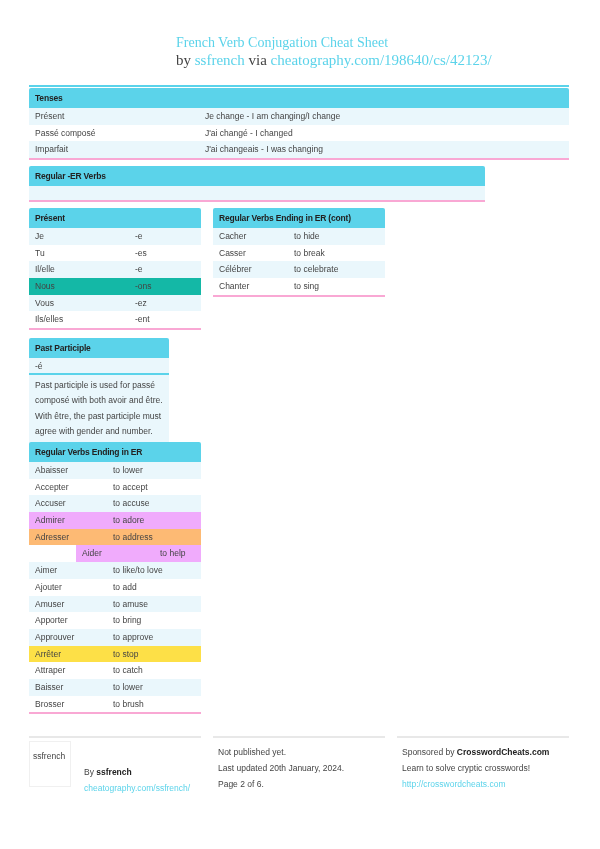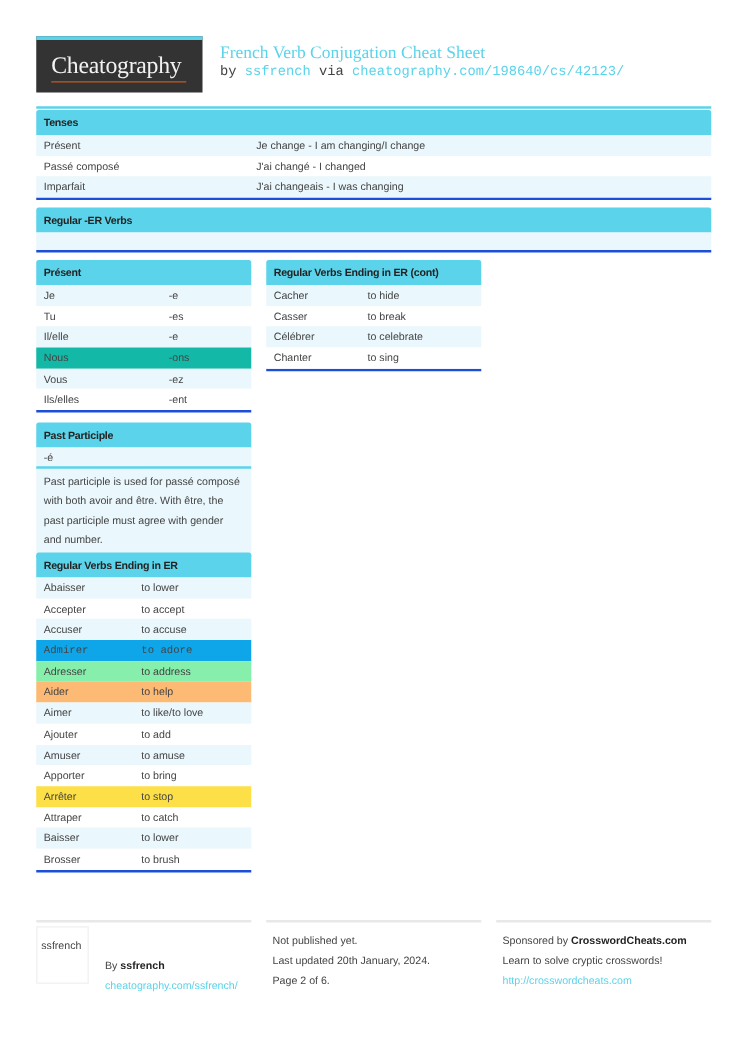--- a/index.html
+++ b/index.html
@@ -4,100 +4,97 @@
 <style>
   * { box-sizing: border-box; margin: 0; padding: 0; }
   html, body { width: 600px; height: 849px; background: #ffffff; overflow: hidden; }
   body { font-family: "Liberation Sans", sans-serif; color: #444; font-size: 8.5px; position: relative; }
 
   .header { position: absolute; left: 29px; top: 29px; width: 540px; height: 45px; }
   .logo { position: absolute; left: 0; top: 0; width: 133px; height: 45px; background: #333333; border-top: 3px solid #5bd3ea; }
   .logo-text { position: absolute; left: 12px; top: 10px; font-family: "Liberation Serif", serif; font-size: 19px; color: #f2f2f2; letter-spacing: -0.2px; }
   .logo-underline { position: absolute; left: 12px; top: 33px; width: 108px; height: 1px; background: #c75a1b; }
   .title { position: absolute; left: 147px; top: 6px; font-family: "Liberation Serif", serif; font-size: 14px; color: #5bd3ea; white-space: nowrap; }
-  .byline { position: absolute; left: 147px; top: 23px; font-family: Liberation Mono, monospace; font-size: 11px; color: #444; white-space: nowrap; }
+  .byline { position: absolute; left: 147px; top: 23px; font-family: Liberation Serif, serif; font-size: 15px; color: #444; white-space: nowrap; }
   .byline .link { color: #5bd3ea; }
   .top-rule { position: absolute; left: 29px; top: 85px; width: 540px; height: 2px; background: #5bd3ea; }
 
-  .box { position: absolute; border-bottom: 2px solid #1d4ed8; }
+  .box { position: absolute; border-bottom: 2px solid #f9a8d4; }
   .box-head { background: #5bd3ea; color: #222; font-weight: bold; font-size: 8.5px; height: 20px; line-height: 20px; padding-left: 6px; border-radius: 2px 2px 0 0; letter-spacing: -0.2px; }
   .row { height: 16.7px; line-height: 16.7px; padding-left: 6px; position: relative; white-space: nowrap; }
   .row:nth-child(even) { background: #eaf7fc; }
   .row:nth-child(odd) { background: #ffffff; }
   .row .c2 { position: absolute; top: 0; }
 
   .footer { position: absolute; top: 736px; }
   .footer-col { position: absolute; top: 0; border-top: 2px solid #e8e8e8; padding-top: 6px; font-size: 8.5px; line-height: 16px; }
   .avatar { position: absolute; left: 0; top: 3px; width: 42px; height: 46px; border: 1px solid #f0f0f0; padding: 6px 0 0 3px; color: #444; }
   .link { color: #5bd3ea; }
   b { color: #222; }
 </style>
 </head>
 <body>
 
 <div class="header">
-  <div class="logo">
-    <span class="logo-text">Cheatography</span>
-    <span class="logo-underline"></span>
-  </div>
   <div class="title">French Verb Conjugation Cheat Sheet</div>
   <div class="byline">
     <span>by</span>
     <span class="link">ssfrench</span>
     <span>via</span>
     <span class="link">cheatography.com/198640/cs/42123/</span>
   </div>
 </div>
 <div class="top-rule"></div>
 
 <div class="box" style="left:29px; top:88px; width:540px;">
   <div class="box-head">Tenses</div>
   <div>
     <div class="row" style="background:#eaf7fc"><span>Présent</span><span class="c2" style="left:176px">Je change - I am changing/I change</span></div>
     <div class="row" style="background:#fff"><span>Passé composé</span><span class="c2" style="left:176px">J'ai changé - I changed</span></div>
     <div class="row" style="background:#eaf7fc"><span>Imparfait</span><span class="c2" style="left:176px">J'ai changeais - I was changing</span></div>
   </div>
 </div>
 
-<div class="box" style="left:29px; top:166px; width:540px;">
+<div class="box" style="left:29px; top:166px; width:456px;">
   <div class="box-head">Regular -ER Verbs</div>
   <div class="row" style="background:#eaf7fc; height:14px;"></div>
 </div>
 
 <div class="box" style="left:29px; top:208px; width:172px;">
   <div class="box-head">Présent</div>
   <div>
     <div class="row" style="background:#eaf7fc"><span>Je</span><span class="c2" style="left:106px">-e</span></div>
     <div class="row" style="background:#fff"><span>Tu</span><span class="c2" style="left:106px">-es</span></div>
     <div class="row" style="background:#eaf7fc"><span>Il/elle</span><span class="c2" style="left:106px">-e</span></div>
     <div class="row" style="background:#14b8a6"><span>Nous</span><span class="c2" style="left:106px">-ons</span></div>
     <div class="row" style="background:#eaf7fc"><span>Vous</span><span class="c2" style="left:106px">-ez</span></div>
     <div class="row" style="background:#fff"><span>Ils/elles</span><span class="c2" style="left:106px">-ent</span></div>
   </div>
 </div>
 
-<div class="box" style="left:29px; top:338px; width:172px; border-bottom:none;">
+<div class="box" style="left:29px; top:338px; width:140px; border-bottom:none;">
   <div class="box-head">Past Participle</div>
   <div class="row" style="background:#eaf7fc; border-bottom:2px solid #5bd3ea;">-é</div>
   <div style="background:#eaf7fc; padding:3px 6px 4px 6px; line-height:15.5px; font-size:8.5px; border-bottom:2px solid #5bd3ea;">Past participle is used for passé composé with both avoir and être. With être, the past participle must agree with gender and number.</div>
 </div>
 
 <div class="box" style="left:29px; top:442px; width:172px;">
   <div class="box-head">Regular Verbs Ending in ER</div>
   <div id="verbs-er-rows">
       <div class="row" style="background: rgb(234, 247, 252);"><span>Abaisser</span><span class="c2" style="left: 84px;">to lower</span></div>
       <div class="row" style="background: rgb(255, 255, 255);"><span>Accepter</span><span class="c2" style="left: 84px;">to accept</span></div>
       <div class="row" style="background: rgb(234, 247, 252);"><span>Accuser</span><span class="c2" style="left: 84px;">to accuse</span></div>
-      <div class="row" style="background: #0ea5e9; font-family: Liberation Mono, monospace;"><span>Admirer</span><span class="c2" style="left: 84px;">to adore</span></div>
-      <div class="row" style="background: #86efac;"><span>Adresser</span><span class="c2" style="left: 84px;">to address</span></div>
-      <div class="row" style="background: #fdba74;"><span>Aider</span><span class="c2" style="left: 84px;">to help</span></div>
+      <div class="row" style="background: #f0abfc;"><span>Admirer</span><span class="c2" style="left: 84px;">to adore</span></div>
+      <div class="row" style="background: #fdba74;"><span>Adresser</span><span class="c2" style="left: 84px;">to address</span></div>
+      <div class="row" style="background: #f0abfc; margin-left: 47px;"><span>Aider</span><span class="c2" style="left: 84px;">to help</span></div>
       <div class="row" style="background: rgb(234, 247, 252);"><span>Aimer</span><span class="c2" style="left: 84px;">to like/to love</span></div>
       <div class="row" style="background: rgb(255, 255, 255);"><span>Ajouter</span><span class="c2" style="left: 84px;">to add</span></div>
       <div class="row" style="background: rgb(234, 247, 252);"><span>Amuser</span><span class="c2" style="left: 84px;">to amuse</span></div>
       <div class="row" style="background: rgb(255, 255, 255);"><span>Apporter</span><span class="c2" style="left: 84px;">to bring</span></div>
+      <div class="row" style="background: rgb(234, 247, 252);"><span>Approuver</span><span class="c2" style="left: 84px;">to approve</span></div>
       <div class="row" style="background: #fde047;"><span>Arrêter</span><span class="c2" style="left: 84px;">to stop</span></div>
       <div class="row" style="background: rgb(255, 255, 255);"><span>Attraper</span><span class="c2" style="left: 84px;">to catch</span></div>
       <div class="row" style="background: rgb(234, 247, 252);"><span>Baisser</span><span class="c2" style="left: 84px;">to lower</span></div>
       <div class="row" style="background: rgb(255, 255, 255);"><span>Brosser</span><span class="c2" style="left: 84px;">to brush</span></div>
     </div>
 </div>
 
 <div class="box" style="left:213px; top:208px; width:172px;">
   <div class="box-head">Regular Verbs Ending in ER (cont)</div>
   <div id="verbs-er-cont-rows">

